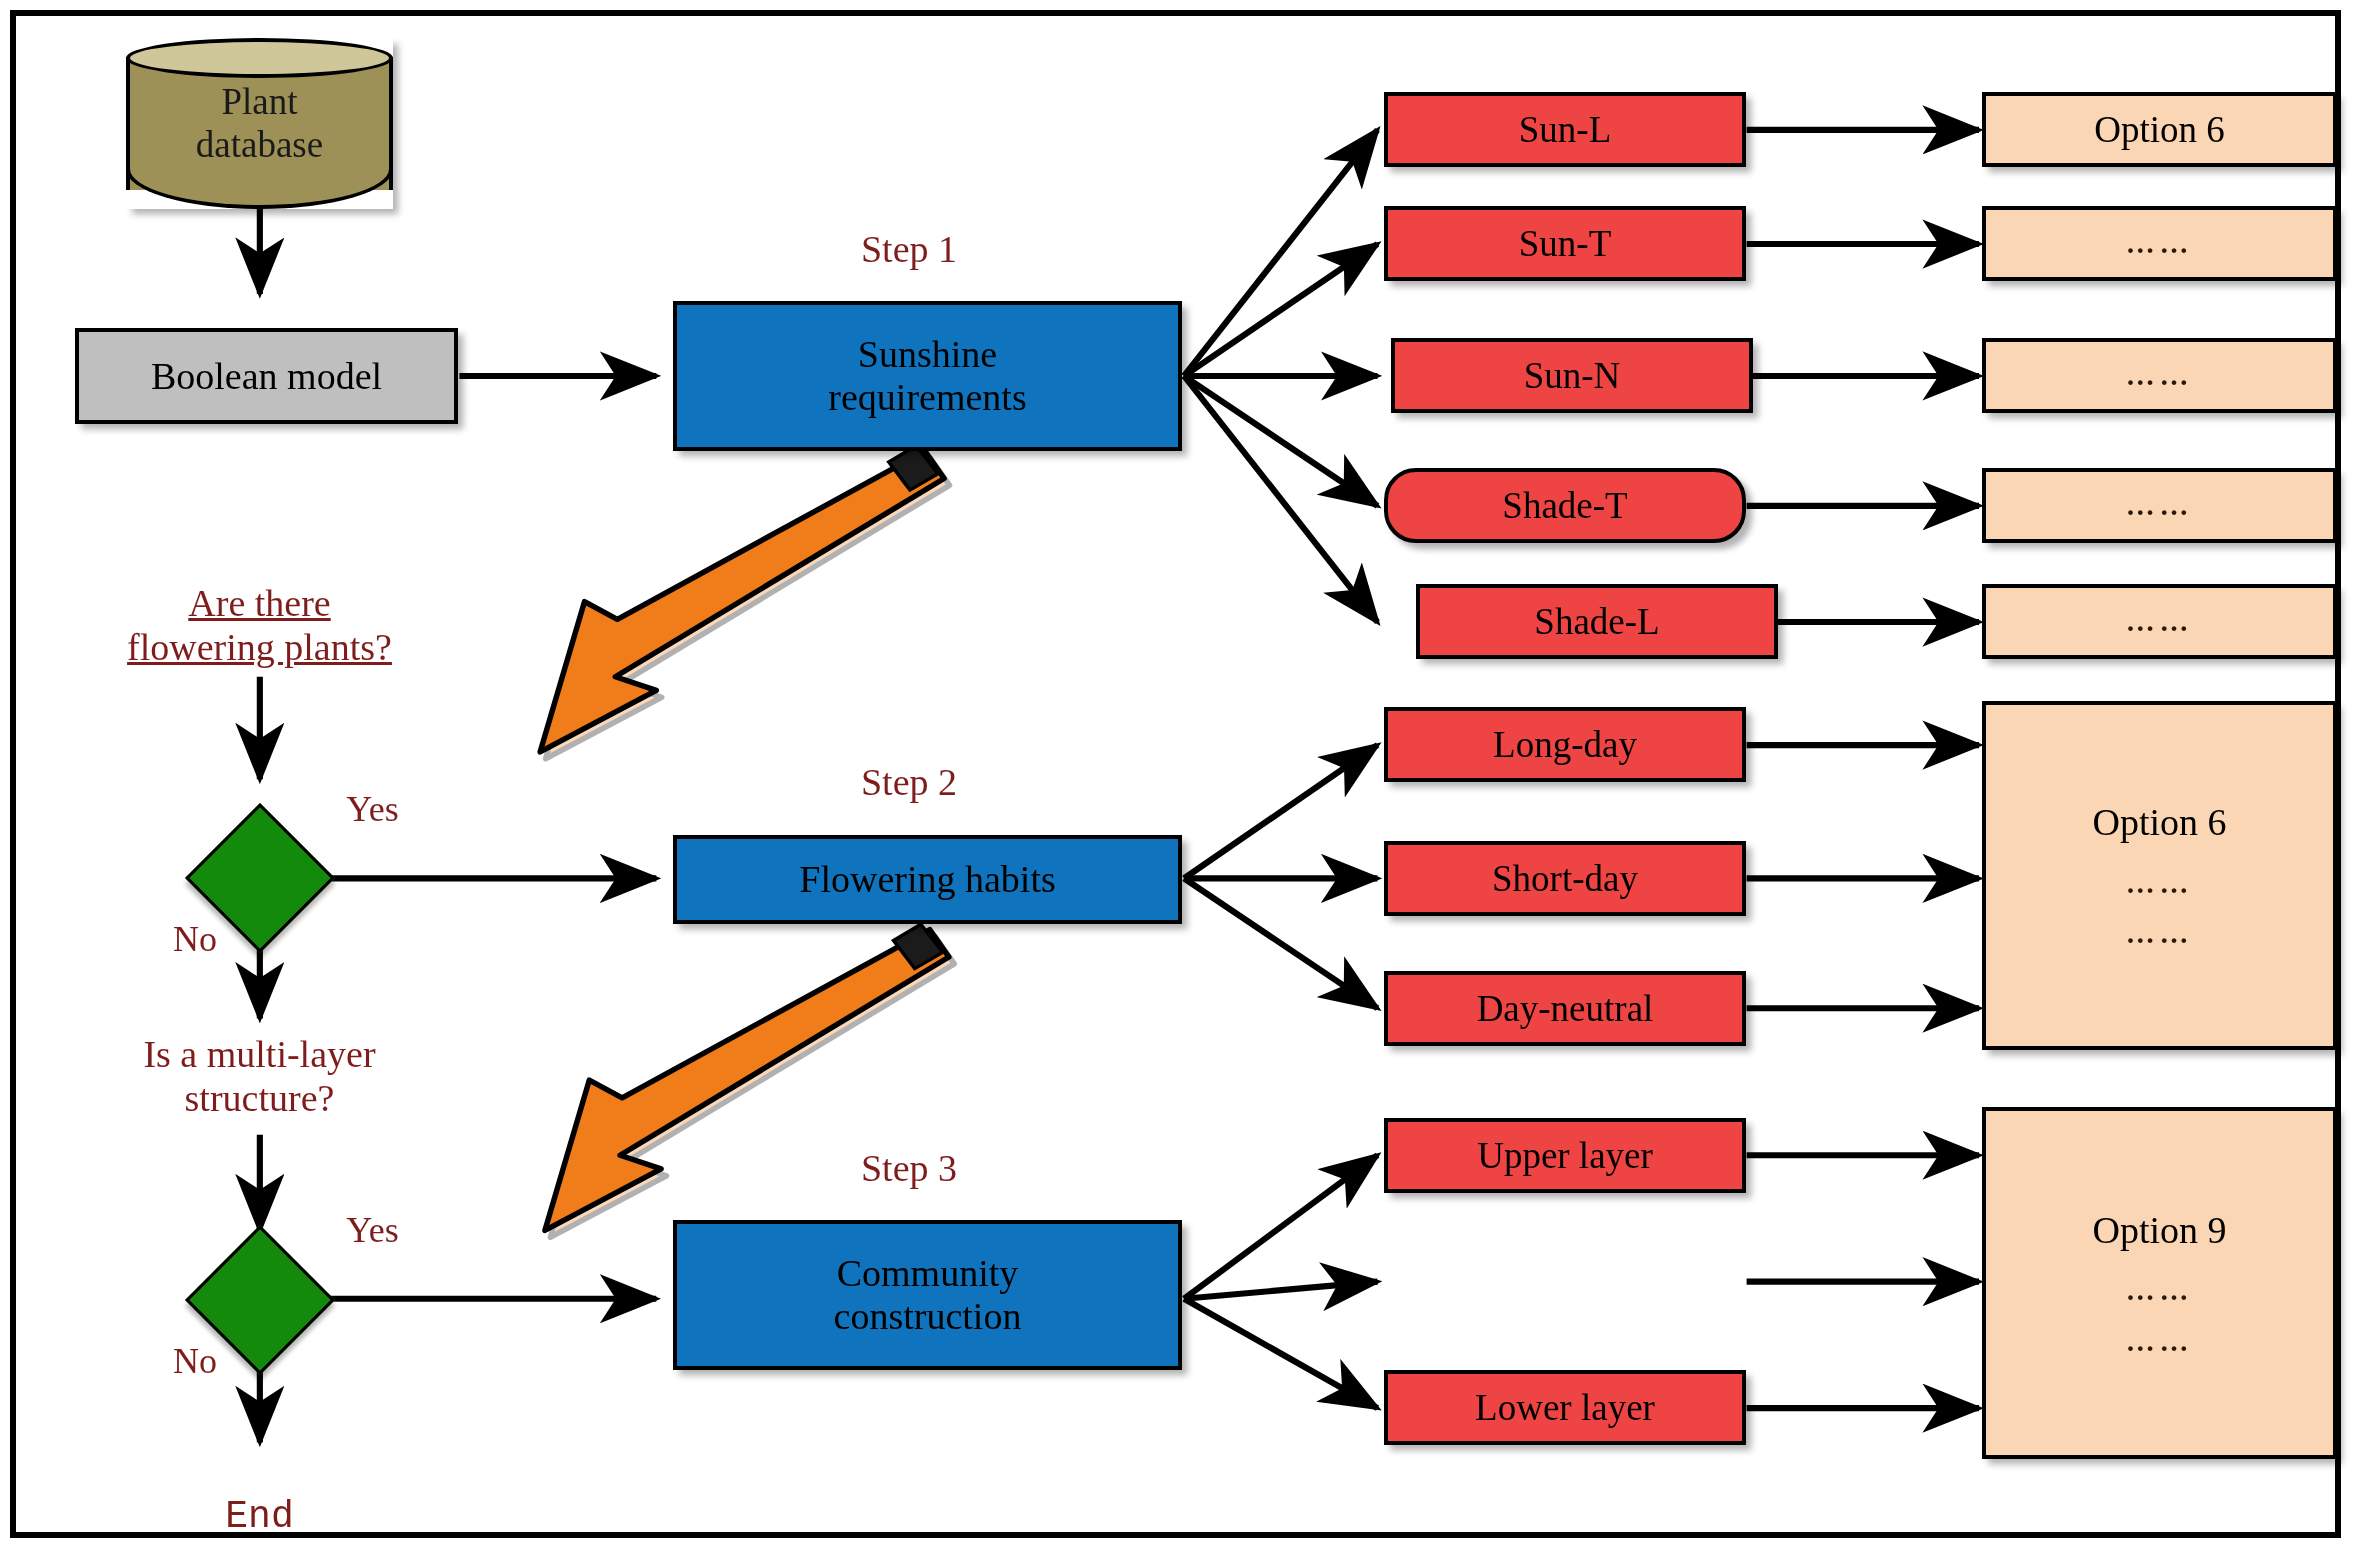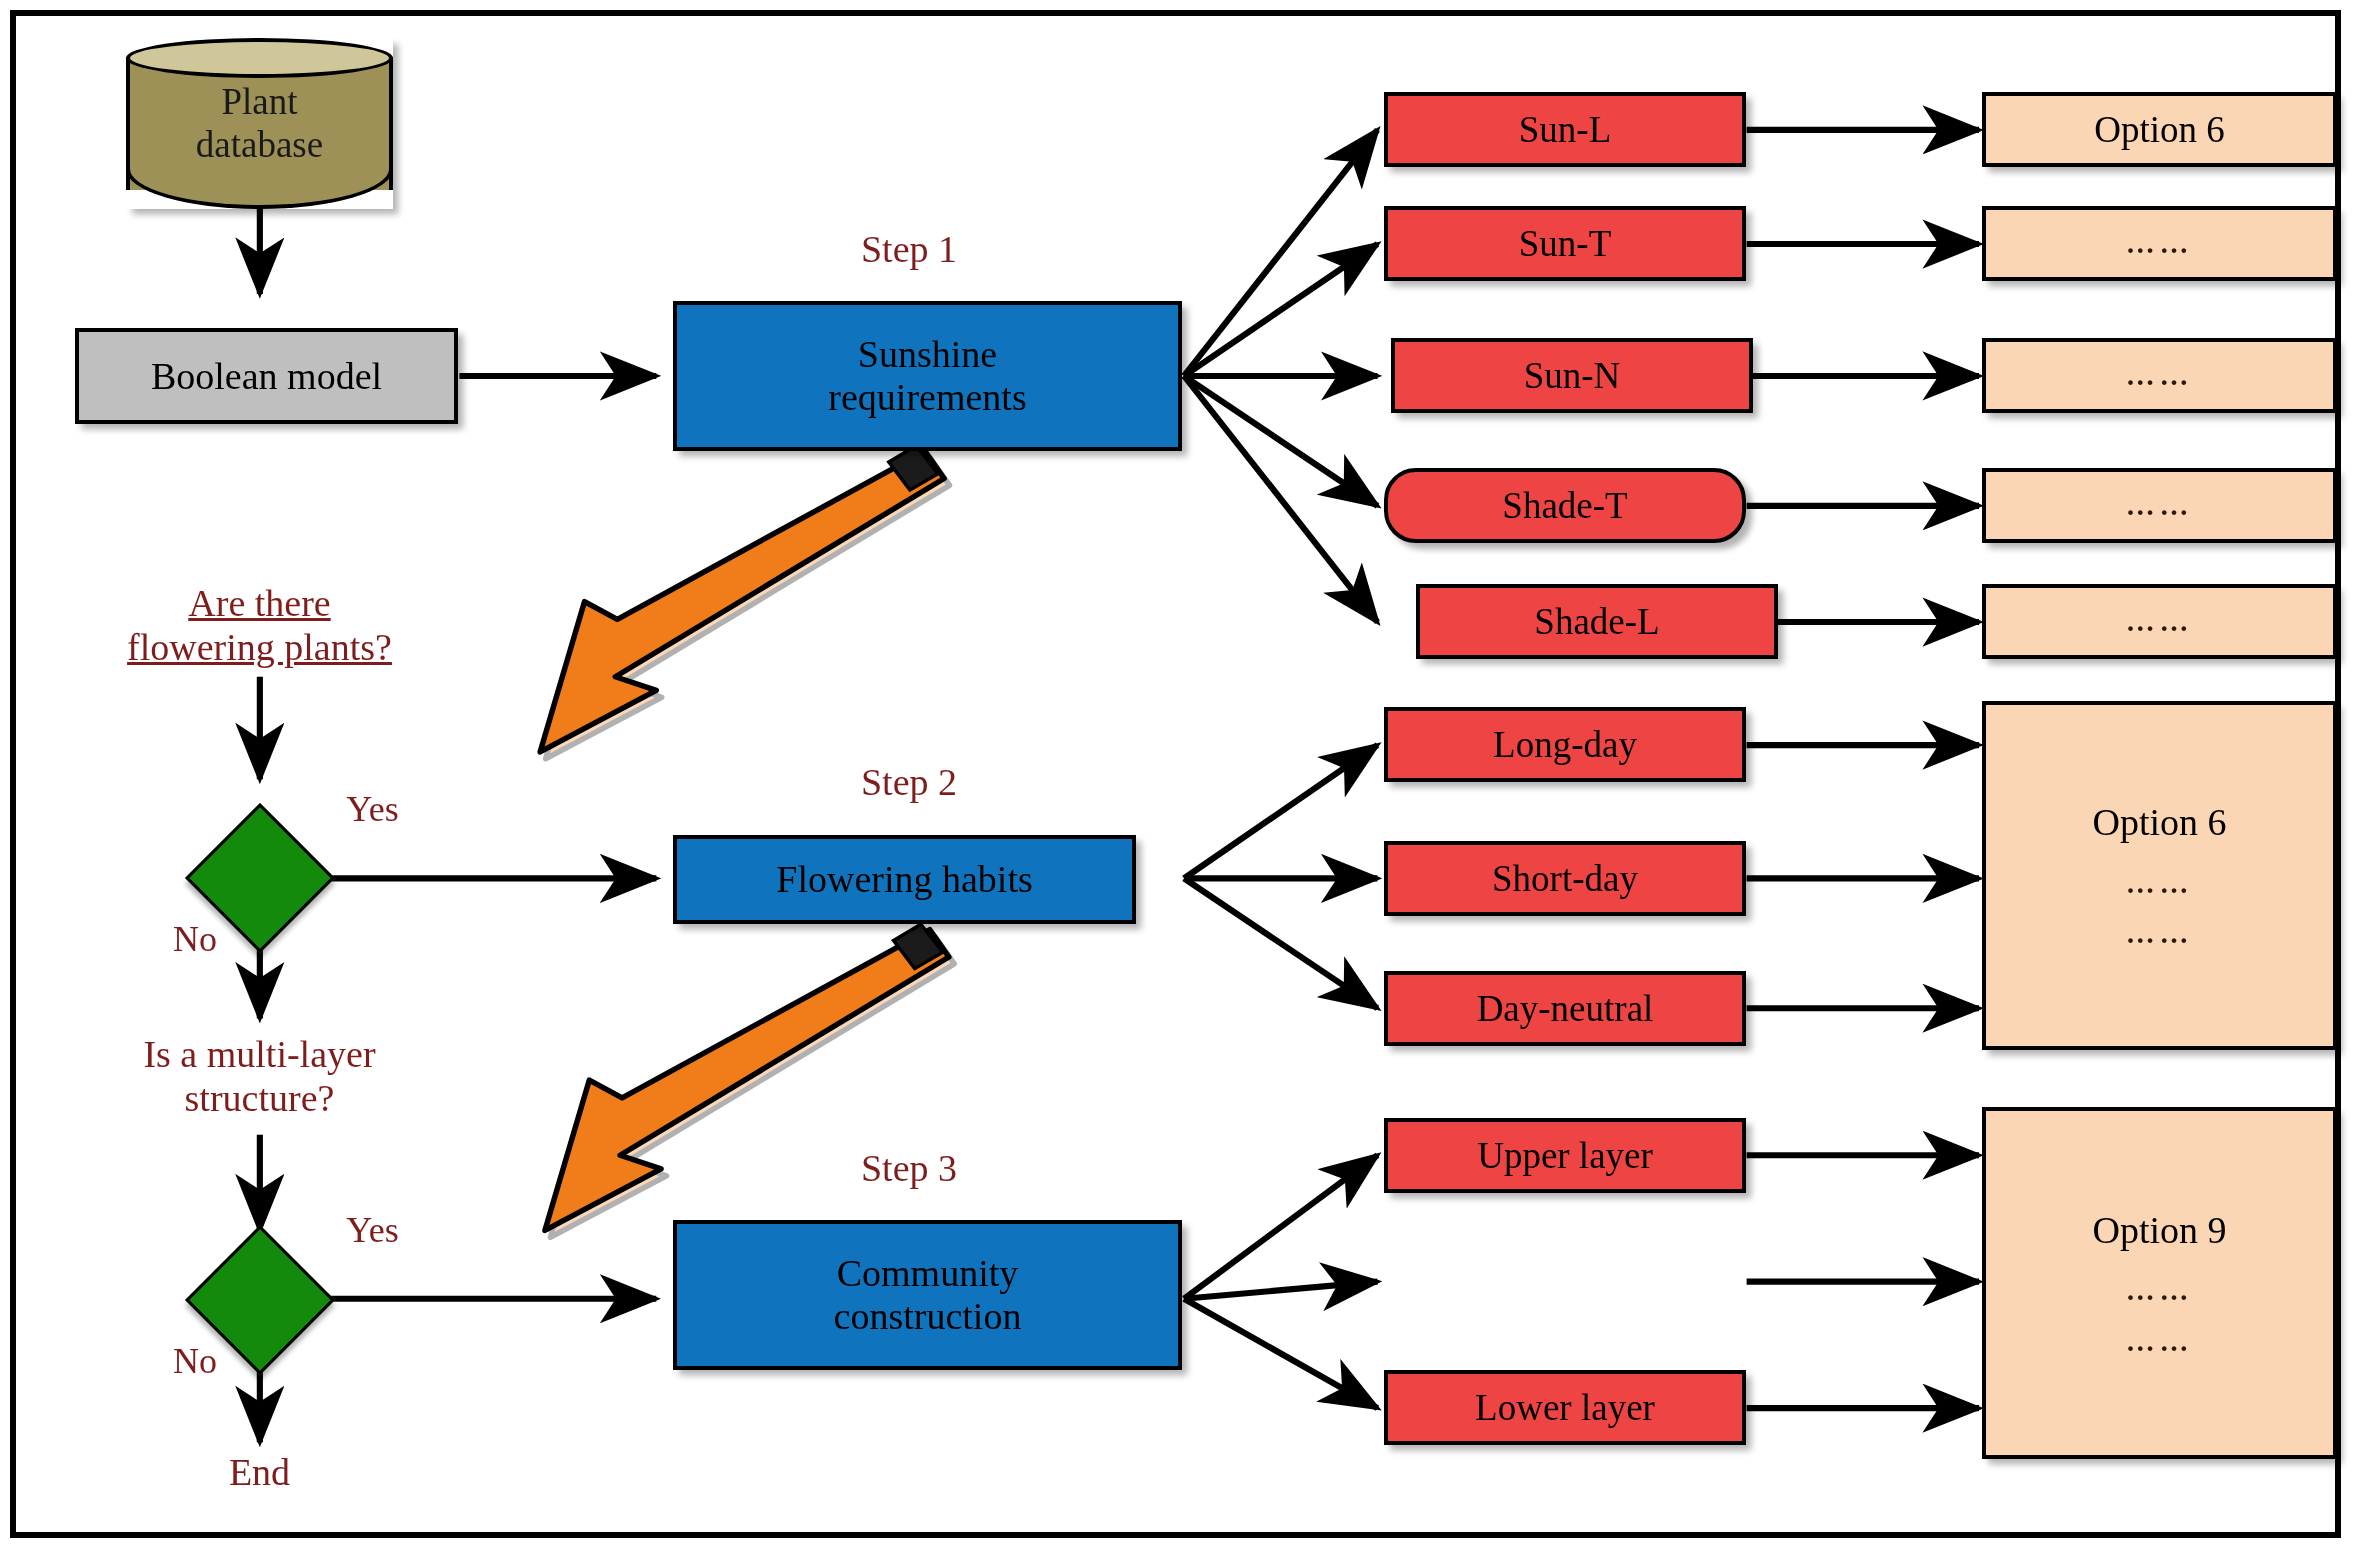--- a/index.html
+++ b/index.html
@@ -136,21 +136,21 @@
       <div>Is a multi-layer</div>
       <div>structure?</div>
     </div>
   </div>
 
   <div class="diamond" style="left:185px;top:1225px;width:150px;height:150px;">
     <div class="d"></div>
   </div>
   <div class="lbl" style="left:311px;top:1210px;width:123px;height:41px;font-size:36px;">Yes</div>
   <div class="lbl" style="left:147px;top:1341px;width:96px;height:41px;font-size:36px;">No</div>
-  <div class="lbl" style="left:191px;top:1449px;width:137px;height:48px;font-size:38px;">End</div>
+  <div class="lbl" style="left:191px;top:1493px;width:137px;height:48px;font-size:38px;font-family:Liberation Mono, monospace;">End</div>
 
   <div class="lbl" style="left:752px;top:226px;width:314px;height:48px;font-size:38px;">Step 1</div>
   <div class="node boxblack blue shadowed" style="left:673px;top:301px;width:509px;height:150px;font-size:38px;">
     <div>
       <div>Sunshine</div>
       <div>requirements</div>
     </div>
   </div>
 
   <div class="node boxblack green shadowed" style="left:1384px;top:92px;width:362px;height:75px;font-size:37px;">
@@ -179,21 +179,21 @@
     <span class="dots">……</span>
     </div>
   <div class="node boxblack peach shadowed" style="left:1982px;top:468px;width:355px;height:75px;">
     <span class="dots">……</span>
     </div>
   <div class="node boxblack peach shadowed" style="left:1982px;top:584px;width:355px;height:75px;">
     <span class="dots">……</span>
     </div>
 
   <div class="lbl" style="left:752px;top:759px;width:314px;height:48px;font-size:38px;">Step 2</div>
-  <div class="node boxblack blue shadowed" style="left:673px;top:835px;width:463px;height:89px;font-size:38px;align-items:center;">
+  <div class="node boxblack blue shadowed" style="left:673px;top:835px;width:509px;height:89px;font-size:38px;align-items:center;">
     <span>Flowering habits</span>
   </div>
 
   <div class="node boxblack green shadowed" style="left:1384px;top:707px;width:362px;height:75px;font-size:37px;">
     <span>Long-day</span>
     </div>
   <div class="node boxblack green shadowed" style="left:1384px;top:841px;width:362px;height:75px;font-size:37px;">
     <span>Short-day</span>
     </div>
   <div class="node boxblack green shadowed" style="left:1384px;top:971px;width:362px;height:75px;font-size:37px;">

